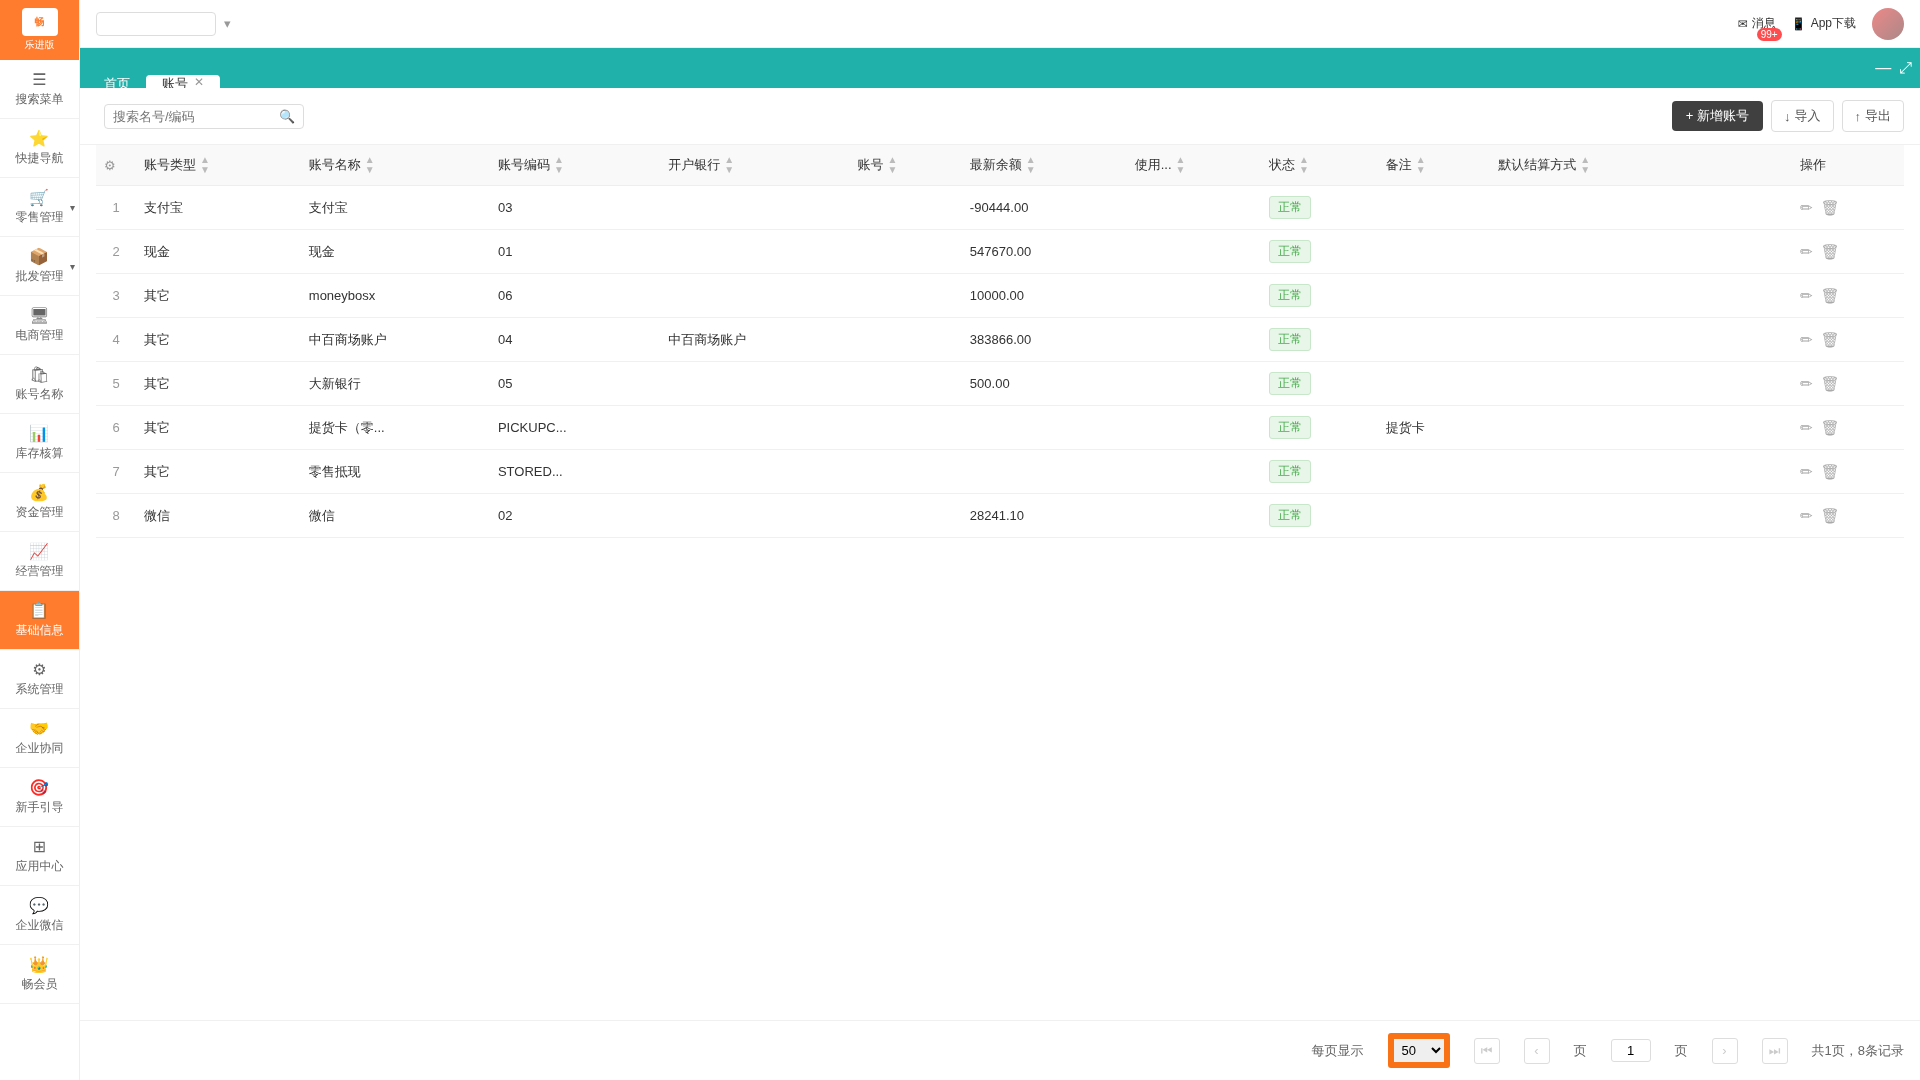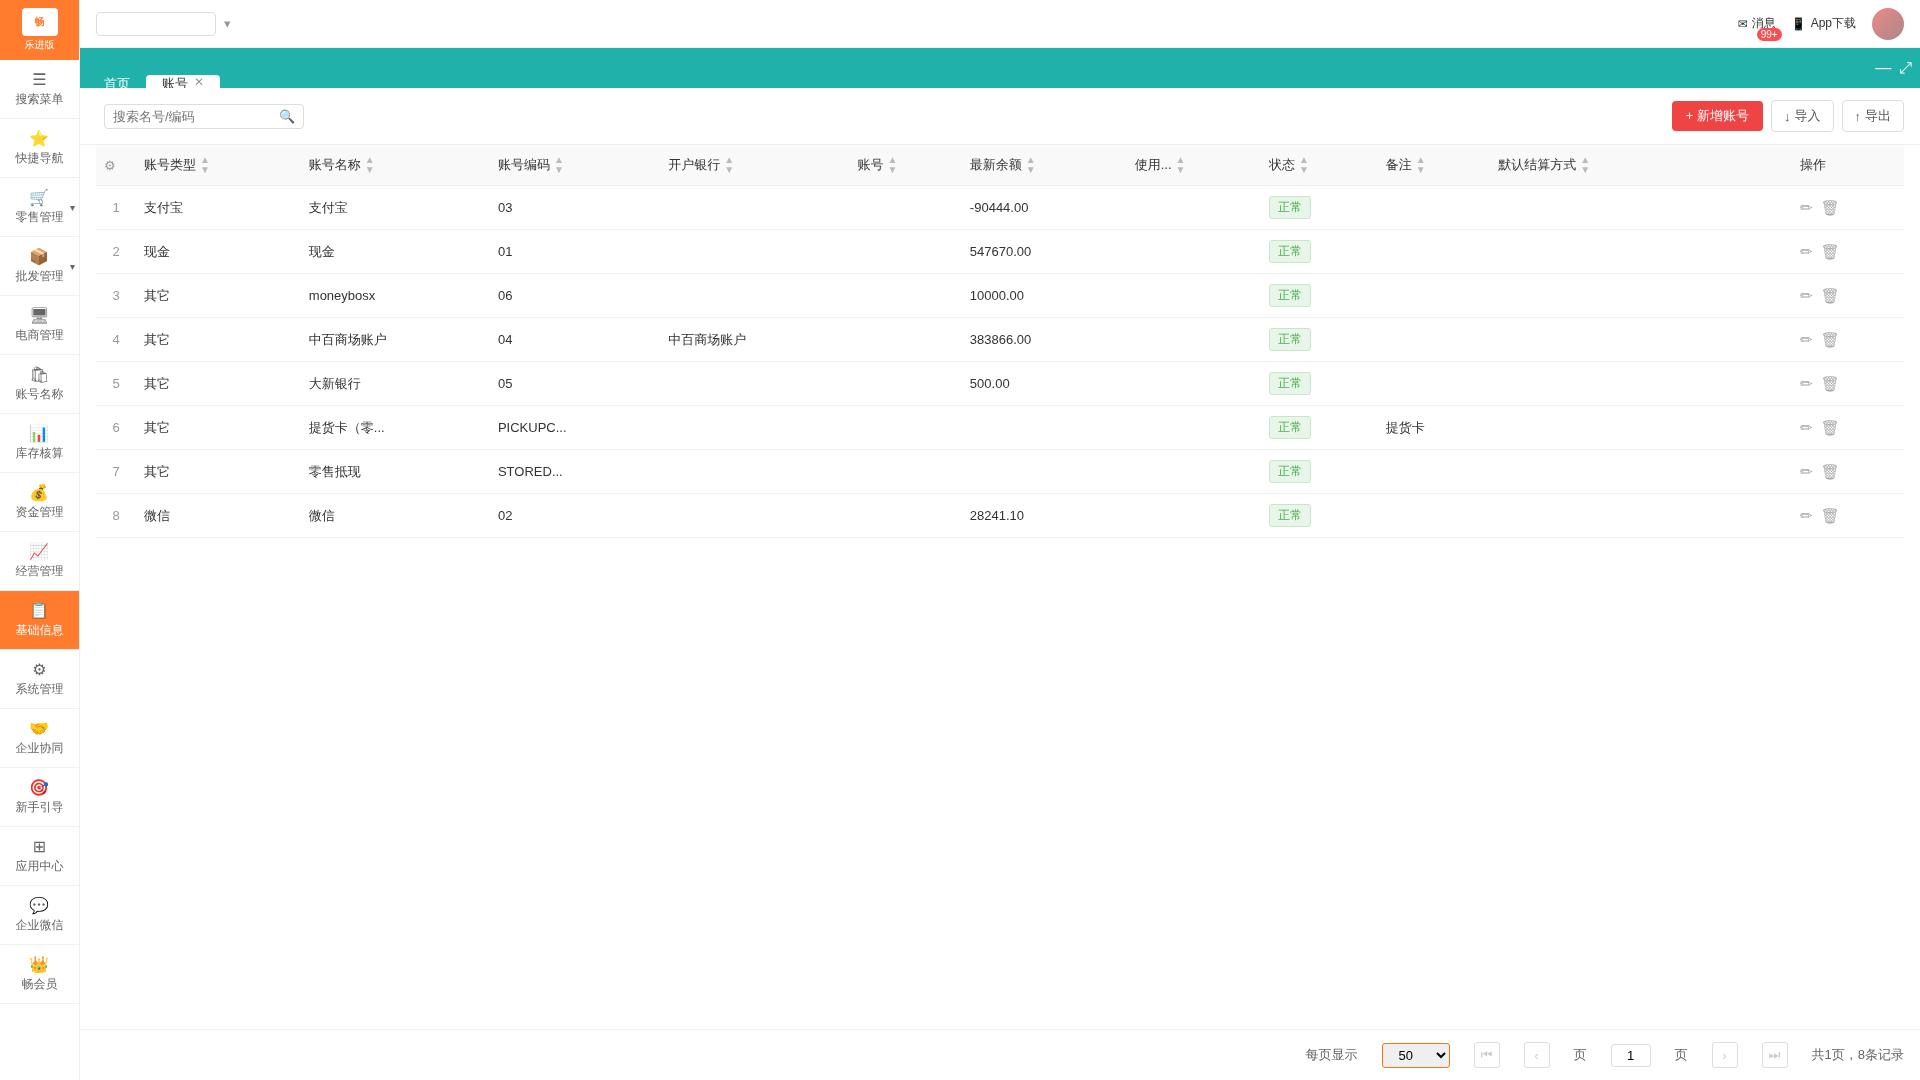--- a/index.html
+++ b/index.html
@@ -224,21 +224,21 @@
       font-size: 13px;
       width: 160px;
       color: #999;
     }
     .toolbar-right {
       display: flex;
       align-items: center;
       gap: 8px;
     }
     .btn-primary {
-      background: #ef4444;
+      background: #404040;
       color: #fff;
       border: none;
       border-radius: 4px;
       padding: 6px 14px;
       cursor: pointer;
       font-size: 13px;
       display: flex;
       align-items: center;
       gap: 4px;
     }
@@ -331,23 +331,23 @@
       display: flex;
       align-items: center;
       justify-content: flex-end;
       padding: 12px 16px;
       border-top: 1px solid #f0f0f0;
       gap: 24px;
       flex-shrink: 0;
     }
     .pagination-label { color: #666; font-size: 13px; }
     .pagination-select {
-      border: 1px solid #f97316;
+      border: 6px solid #f97316;
       border-radius: 3px;
-      padding: 3px 12px;
+      padding: 3px 4px;
       font-size: 13px;
       cursor: pointer;
     }
     .pagination-btn {
       width: 26px;
       height: 26px;
       border: 1px solid #ddd;
       border-radius: 3px;
       background: #fff;
       cursor: pointer;

